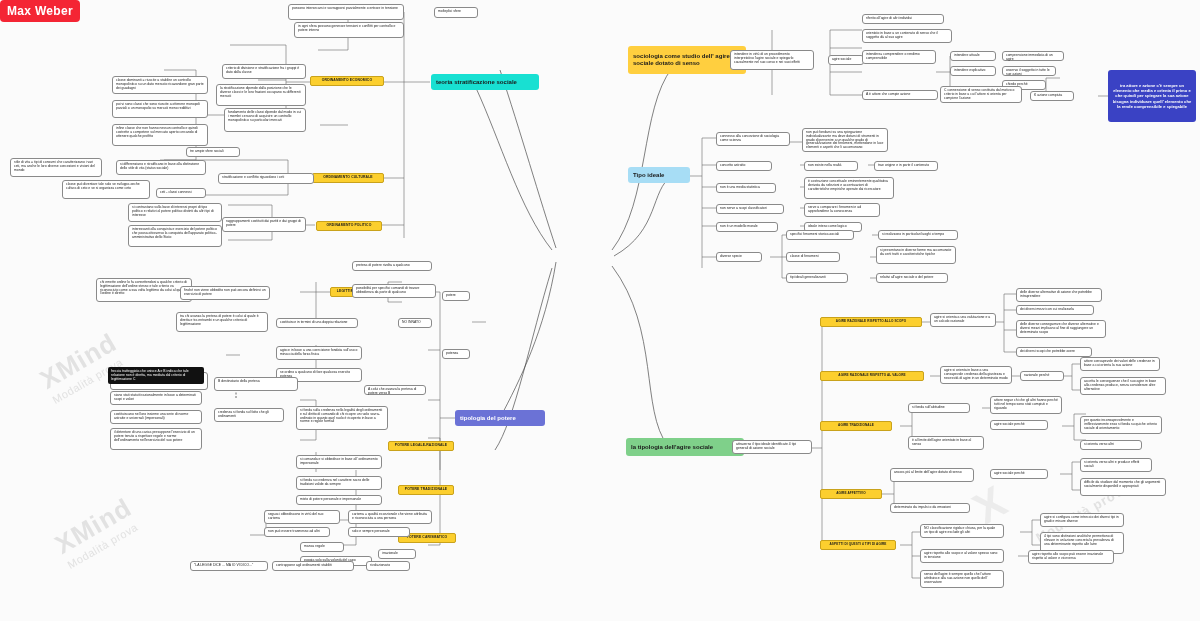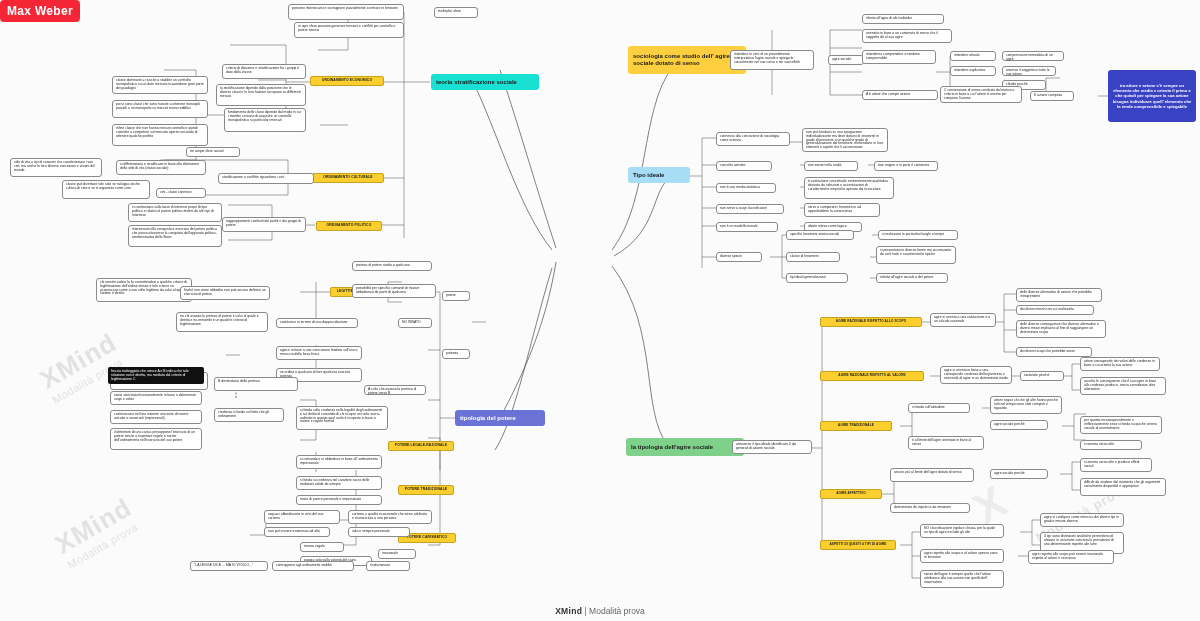--- a/index.html
+++ b/index.html
@@ -394,19 +394,14 @@
   <div class="node" style="left:1080px;top:478px;width:86px;height:18px;">difficile da studiare dal momento che gli argomenti socialmente disponibili e appropriati</div>
 
   <div class="node tag small" style="left:820px;top:540px;width:76px;height:10px;">ASPETTI DI QUESTI 4 TIPI DI AGIRE</div>
   <div class="node" style="left:920px;top:524px;width:84px;height:14px;">NO classificazione rigida e chiusa, per la quale un tipo di agire esclude gli altri</div>
   <div class="node" style="left:920px;top:549px;width:84px;height:14px;">agire rispetto allo scopo e al valore spesso sono in tensione</div>
   <div class="node" style="left:920px;top:570px;width:84px;height:18px;">senso dell'agire è sempre quello che l'attore attribuisce alla sua azione non quello dell' osservatore</div>
   <div class="node" style="left:1040px;top:513px;width:84px;height:14px;">agire si configura come intreccio dei diversi tipi in gradi e misure diverse</div>
   <div class="node" style="left:1040px;top:532px;width:84px;height:22px;">4 tipi sono distinzioni analitiche permettono di rilevare in un'azione concreta la prevalenza di una determinante rispetto alle latre</div>
   <div class="node" style="left:1028px;top:550px;width:86px;height:14px;">agire rispetto allo scopo può essere irrazionale rispetto al valore e viceversa</div>
 
-  <div id="footer">
-    <b>XMind</b>
-    <span> | </span>
-    <span>Modalità prova</span>
-  </div>
 
 </div>
 
 </body></html>

